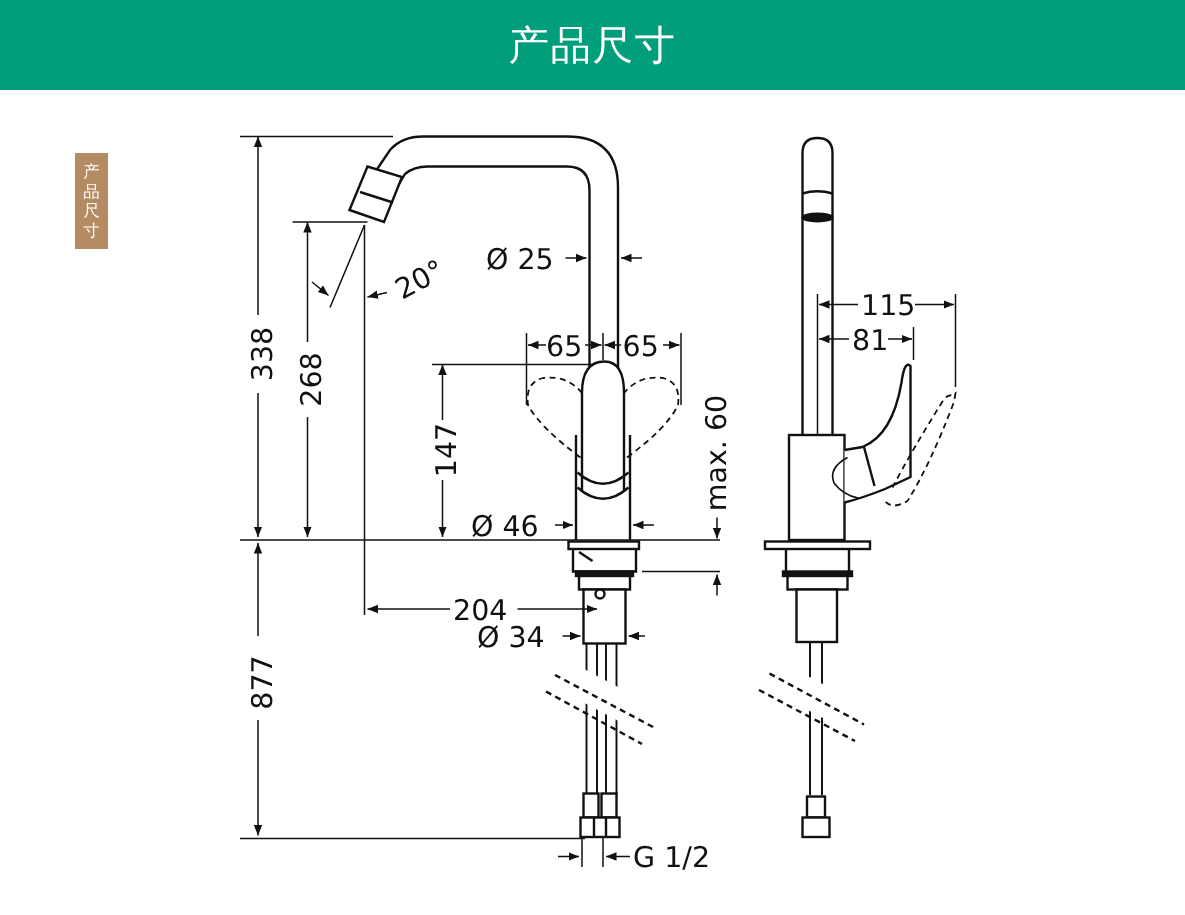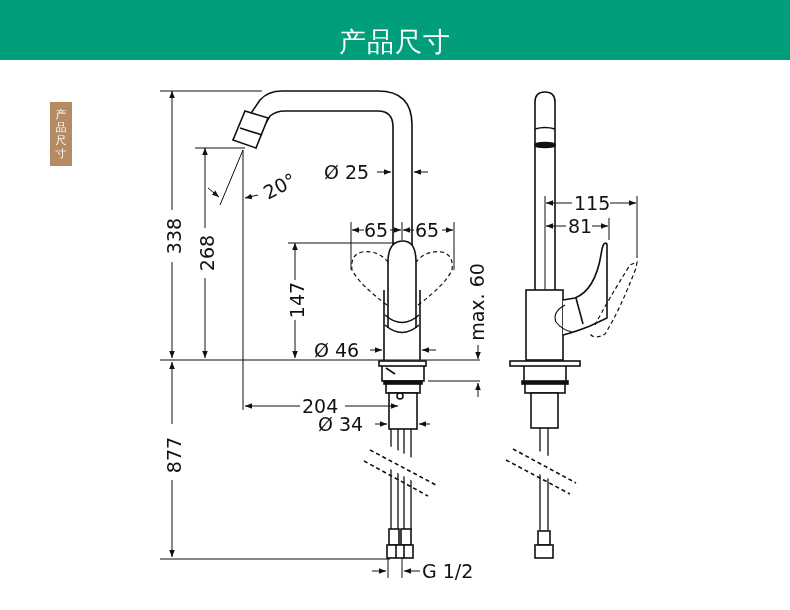--- a/index.html
+++ b/index.html
@@ -1,17 +1,17 @@
 <!DOCTYPE html>
 <html><head>
 <meta charset="utf-8">
 <style>
   html, body { margin: 0; padding: 0; background: #ffffff; }
   body { width: 790px; height: 610px; position: relative; overflow: hidden; font-family: "DejaVu Sans", sans-serif; }
-  .header { position: absolute; left: 0; top: 0; width: 790px; height: 60px; background: #009e7b; display: flex; align-items: flex-end; justify-content: center; }
+  .header { position: absolute; left: 0; top: 0; width: 790px; height: 60px; background: #009e7b; display: flex; align-items: center; justify-content: center; }
   .header-title { color: #ffffff; font-size: 27px; letter-spacing: 1px; font-weight: 300; }
   .side-tag { position: absolute; left: 50px; top: 102px; width: 22px; height: 64px; background: #b48b62; color: #fff; font-size: 11px; display: flex; flex-direction: column; align-items: center; justify-content: center; line-height: 13px; }
   svg.drawing { position: absolute; left: 0; top: 0; }
   .dim { font-family: "DejaVu Sans", sans-serif; font-size: 19px; fill: #111; }
 </style>
 </head>
 <body>
 
 <div class="header">
   <span class="header-title">产品尺寸</span>

